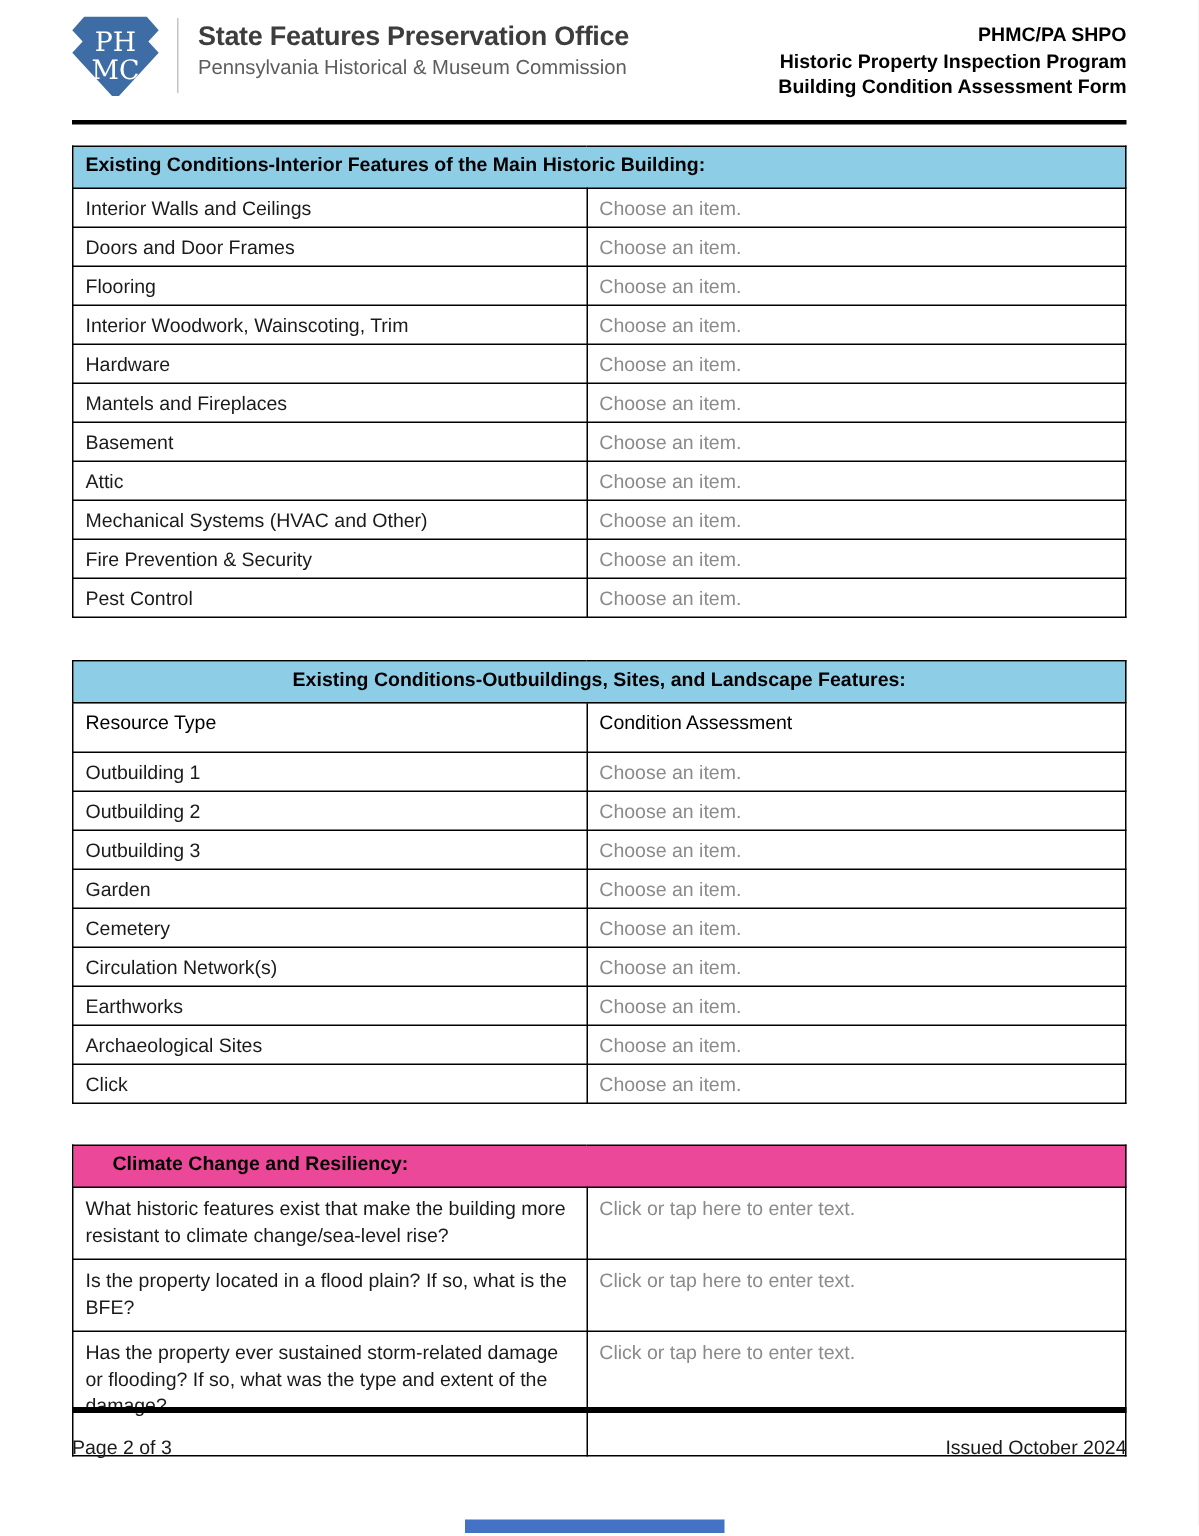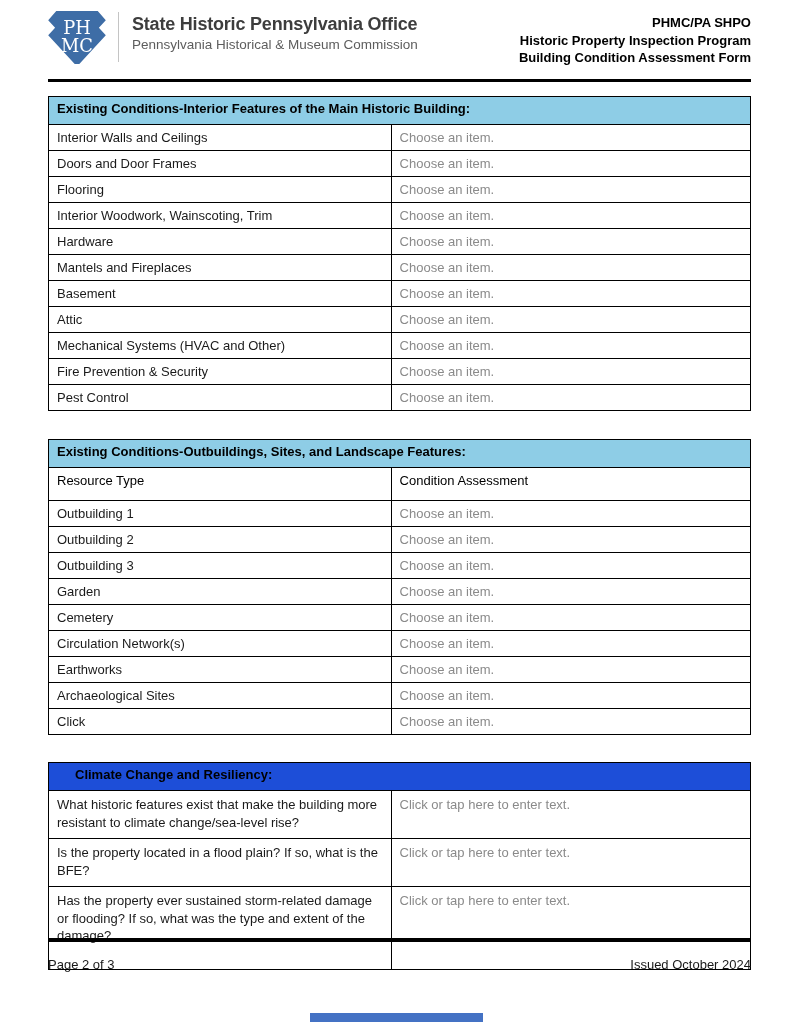--- a/index.html
+++ b/index.html
@@ -76,21 +76,21 @@
     <div class="hdr">
       <div class="logo-wrap">
         <svg width="58" height="53" viewBox="0 0 100 92">
           <path d="M14 0 L86 0 L100 16 L88 29 L100 42 L54 92 L46 92 L0 42 L12 29 L0 16 Z" fill="#3e6da6"></path>
           <text x="50" y="40" text-anchor="middle" fill="#ffffff" font-family="DejaVu Serif, serif" font-size="31">PH</text>
           <text x="50" y="72" text-anchor="middle" fill="#ffffff" font-family="DejaVu Serif, serif" font-size="31">MC</text>
         </svg>
       </div>
       <div class="logo-divider"></div>
       <div class="org">
-        <div class="org-title">State Historic Pennsylvania Office</div>
+        <div class="org-title">State Features Preservation Office</div>
         <div class="org-sub">Pennsylvania Historical &amp; Museum Commission</div>
       </div>
       <div class="hdr-right">
         <div>PHMC/PA SHPO</div>
         <div>Historic Property Inspection Program</div>
         <div>Building Condition Assessment Form</div>
       </div>
     </div>
     <div class="hrule"></div>
 
@@ -152,21 +152,21 @@
         </tbody>
     </table>
 
     <table class="t2">
       <colgroup>
           <col class="col-label">
           <col>
         </colgroup>
       <thead>
         <tr>
-            <td class="band" colspan="2" style="background: rgb(142, 205, 230);">Existing Conditions-Outbuildings, Sites, and Landscape Features:</td>
+            <td class="band" colspan="2" style="background: rgb(142, 205, 230); text-align: center;">Existing Conditions-Outbuildings, Sites, and Landscape Features:</td>
           </tr>
         <tr>
           <td class="colhdr-cell">Resource Type</td>
           <td class="colhdr-cell">Condition Assessment</td>
         </tr>
       </thead>
       <tbody>
           <tr>
             <td class="lbl-cell">Outbuilding 1</td>
             <td class="val-cell" style="color: rgb(138, 138, 138);">Choose an item.</td>
@@ -206,21 +206,21 @@
         </tbody>
     </table>
 
     <table class="t3">
       <colgroup>
           <col class="col-label">
           <col>
         </colgroup>
       <thead>
         <tr>
-            <td class="band" colspan="2" style="background: #1d4ed8; padding-left: 26px;">Climate Change and Resiliency:</td>
+            <td class="band" colspan="2" style="background: #ec4899; padding-left: 26px;">Climate Change and Resiliency:</td>
           </tr>
       </thead>
       <tbody>
           <tr>
             <td class="q-cell">What historic features exist that make the building more resistant to climate change/sea-level rise?</td>
             <td class="txt-cell" style="color: rgb(138, 138, 138);">Click or tap here to enter text.</td>
           </tr>
           <tr>
             <td class="q-cell">Is the property located in a flood plain?  If so, what is the BFE?</td>
             <td class="txt-cell" style="color: rgb(138, 138, 138);">Click or tap here to enter text.</td>

